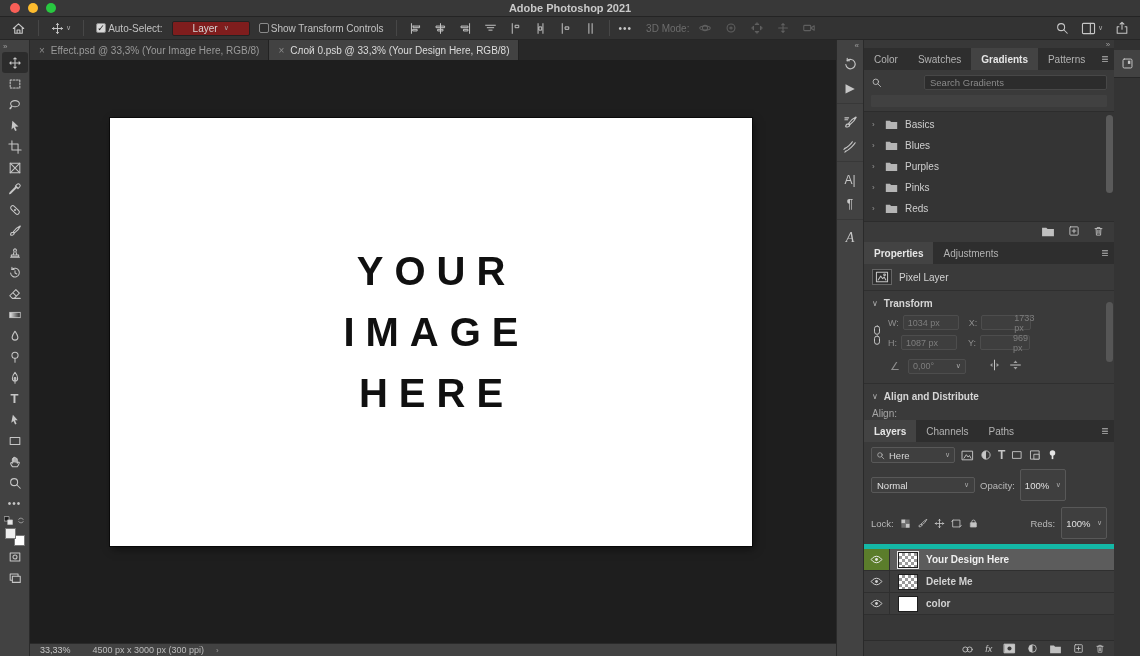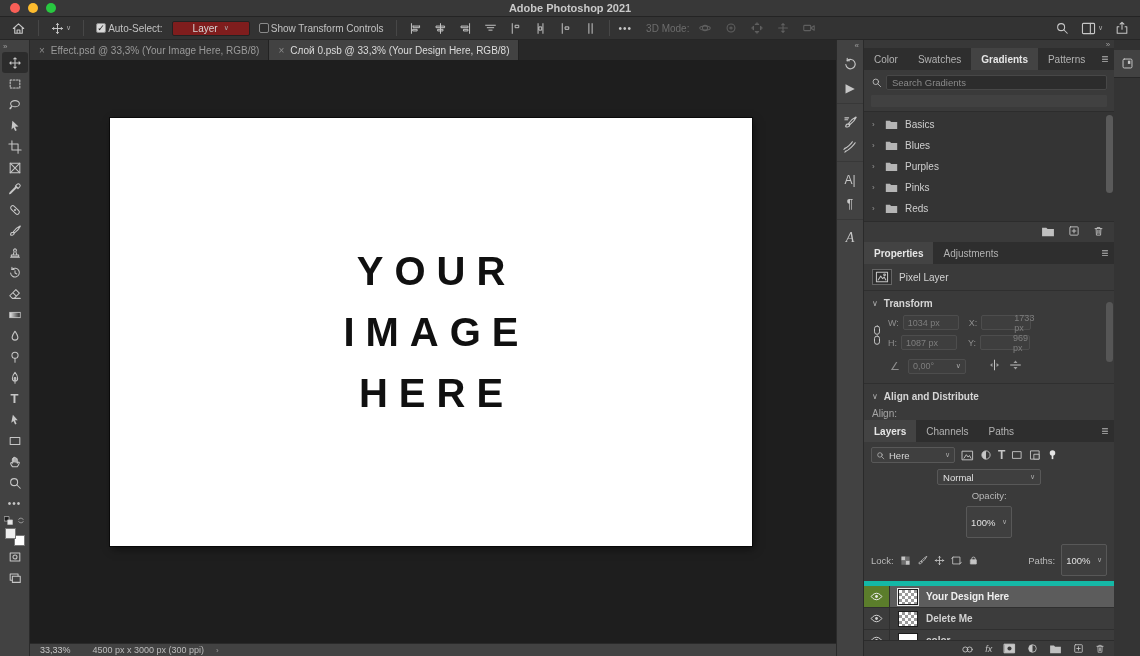--- a/index.html
+++ b/index.html
@@ -82,21 +82,21 @@
     color:#9f9f9f; font-size:8px; background:#383838; }
   .ptabs { height:22px; background:#2e2e2e; display:flex; align-items:stretch; font-size:10px; flex:0 0 22px; }
   .ptab { display:flex; align-items:center; padding:0 10px; color:#b2b2b2; }
   .ptab.active { background:#434343; color:#e6e6e6; font-weight:bold; }
   .pmenu { margin-left:auto; color:#b5b5b5; font-size:12px; padding:0 6px; display:flex; align-items:center; }
   .pbody { background:#3a3a3a; flex:1; min-height:0; display:flex; flex-direction:column; position:relative; }
 
   
   .searchrow { display:flex; align-items:center; gap:4px; padding:5px 7px 3px; }
   .searchbox { flex:1; height:15px; background:#2c2c2c; border:1px solid #474747; border-radius:2px;
-    color:#8a8a8a; font-size:9.5px; display:flex; align-items:center; padding:0 5px; }
+    color:#8a8a8a; font-size:9.5px; display:flex; align-items:center; padding:0 5px;margin-left:38px; }
   .gpreview { height:12px; background:#414141; margin:2px 7px 4px; border-radius:1px; }
   .glist { flex:1; background:#343434; border-top:1px solid #2c2c2c; border-bottom:1px solid #2c2c2c;
     overflow:hidden; position:relative; padding-top:2px; }
   .grow { display:flex; align-items:center; gap:7px; height:21px; padding:0 8px; color:#cfcfcf; font-size:10px; }
   .grow .tw { color:#9a9a9a; font-size:8px; width:6px; }
   .vscroll { position:absolute; right:1px; top:3px; width:7px; height:78px; background:#5a5a5a; border-radius:4px; }
   .pfoot { height:20px; display:flex; align-items:center; justify-content:flex-end; gap:13px;
     padding:0 10px; background:#3a3a3a; flex:0 0 20px; }
 
   
@@ -115,21 +115,21 @@
   .anglerow { display:flex; align-items:center; gap:8px; padding:1px 10px 8px 26px; border-bottom:1px solid #2f2f2f; }
   .alignlbl { color:#a5a5a5; font-size:10px; padding:2px 8px 6px; }
   .pscroll { position:absolute; right:1px; top:38px; width:7px; height:60px; background:#565656; border-radius:4px; }
 
   
   .lfilter { display:flex; align-items:center; gap:6px; padding:5px 7px 3px; }
   .kindbox { display:flex; align-items:center; gap:4px; background:#3f3f3f; border:1px solid #585858;
     border-radius:2px; height:16px; padding:0 4px; color:#d8d8d8; font-size:9.5px; width:84px; }
   .kindbox .caret { margin-left:auto; }
   .fic { display:flex; align-items:center; justify-content:center; }
-  .blendrow { display:flex; align-items:center; gap:5px; padding:3px 7px; font-size:9.5px; color:#b9b9b9;flex-direction:column; }
+  .blendrow { display:flex; align-items:center; gap:5px; padding:3px 7px; font-size:9.5px; color:#b9b9b9; }
   .blendsel { display:flex; align-items:center; background:#3f3f3f; border:1px solid #585858; border-radius:2px;
     height:16px; padding:0 5px; color:#e0e0e0; width:104px; }
   .blendsel .caret { margin-left:auto; }
   .pctbox { display:flex; align-items:center; gap:4px; background:#3f3f3f; border:1px solid #585858;
     border-radius:2px; height:32px; padding:0 4px; color:#e0e0e0; width:46px; }
   .lockrow { display:flex; align-items:center; gap:6px; padding:3px 7px 5px; font-size:9.5px; color:#b9b9b9;
     border-bottom:5px solid #14b8a6;text-align:right; }
   .llist { flex:1; background:#373737; overflow:hidden; }
   .lrow { height:22px; display:flex; align-items:center; background:#3c3c3c; border-bottom:1px solid #2f2f2f;
     color:#d2d2d2; font-size:10px;font-weight:bold; }
@@ -728,21 +728,21 @@
                   <rect x="3" y="3" width="10" height="10"></rect>
                   <path d="M1 5.5 3 3M13 13l2-2.5"></path>
                 </svg>
               </span>
             <span class="fic">
                 <svg class="t" width="11" height="11" viewBox="0 0 16 16">
                   <rect x="4" y="7" width="8" height="6" fill="#c6c6c6"></rect>
                   <path d="M5.5 7V5.5a2.5 2.5 0 0 1 5 0V7"></path>
                 </svg>
               </span>
-            <span style="margin-left:auto">Paths:</span>
+            <span style="margin-left:auto">Reds:</span>
             <div class="pctbox">
               <span>100%</span>
               <span class="caret" style="margin-left:auto">∨</span>
             </div>
           </div>
           <div class="llist">
             <div class="lrow sel">
               <span class="eyecell">
                   <svg width="13" height="9" viewBox="0 0 16 11">
                     <path d="M1.5 5.5S4 1.5 8 1.5 14.5 5.5 14.5 5.5 12 9.5 8 9.5 1.5 5.5 1.5 5.5z" fill="none" stroke="#e9e9e9" stroke-width="1.2"></path>

